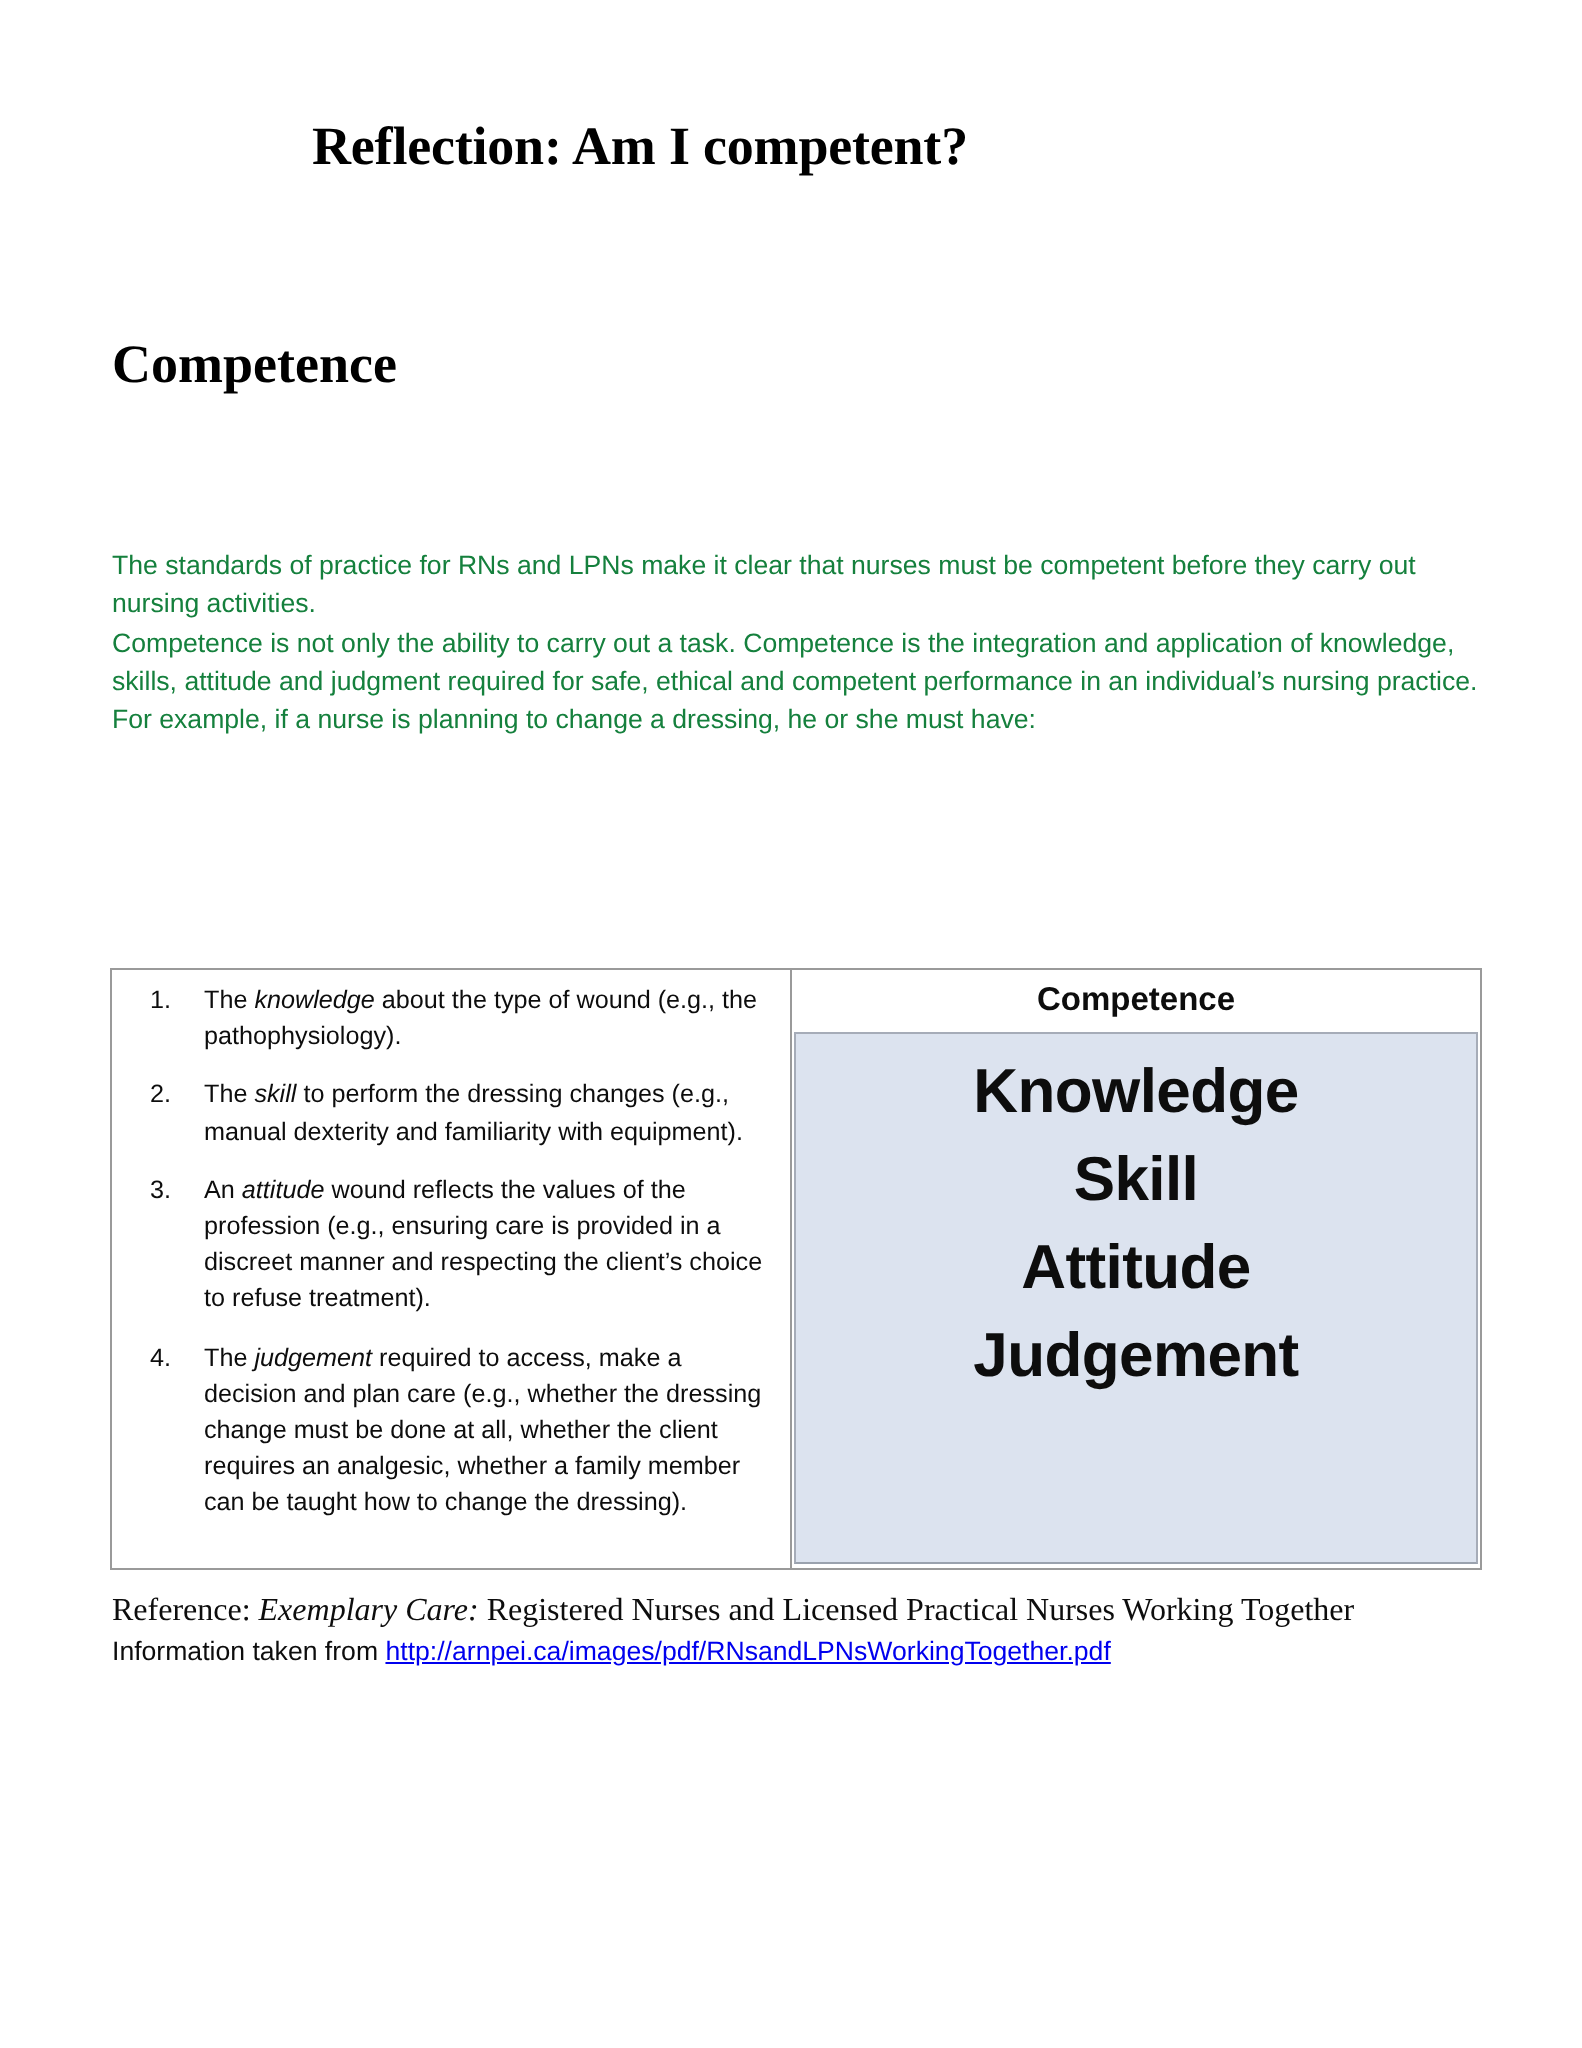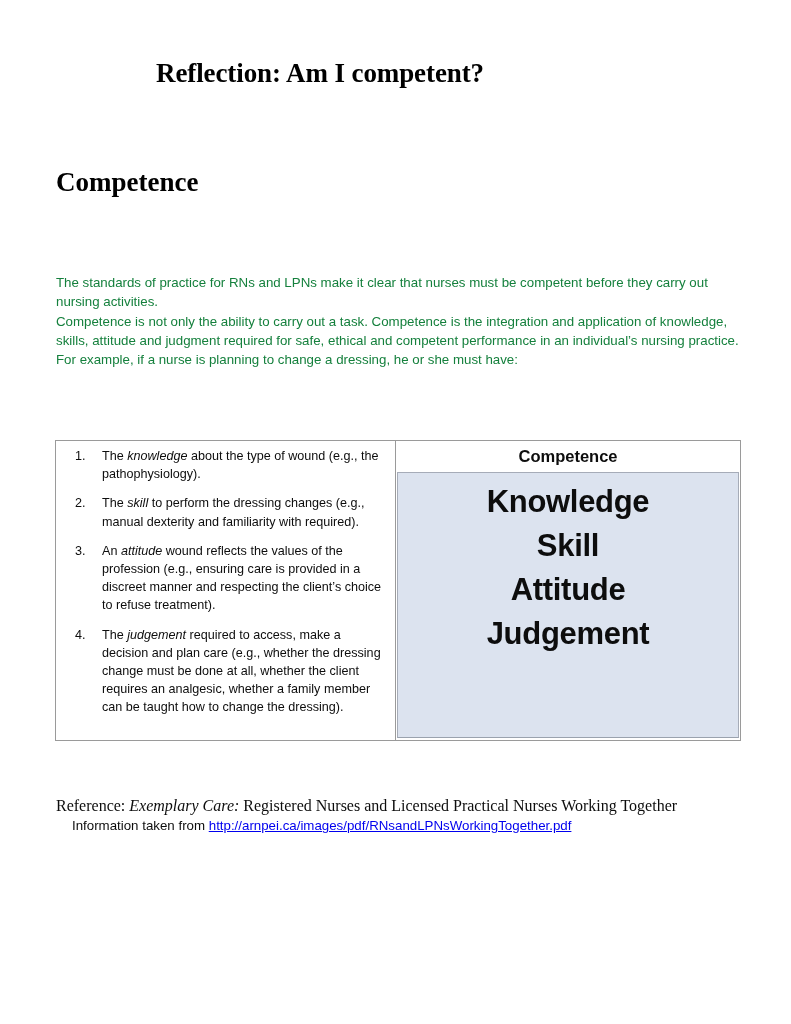--- a/index.html
+++ b/index.html
@@ -59,21 +59,21 @@
     font-size: 13.3px;
     line-height: 19.3px;
     color: #15803d;
   }
   .intro p { margin: 0; }
 
   
   .comp-table {
     position: absolute;
     left: 55px;
-    top: 440px;
+    top: 484px;
     width: 686px;
     height: 301px;
     border: 1px solid #9a9a9a;
     box-sizing: border-box;
     display: flex;
     background: #ffffff;
   }
   .cell-left {
     width: 340px;
     box-sizing: border-box;
@@ -165,21 +165,20 @@
     color: #0d0d0d;
     white-space: nowrap;
   }
   .ref-line1 i { font-style: italic; }
   .ref-line2 {
     font-family: "Liberation Sans", sans-serif;
     font-size: 13.3px;
     line-height: 20px;
     color: #0d0d0d;
     white-space: nowrap;
-    margin-left: 16px;
   }
   .ref-link {
     color: #0000ee;
     text-decoration: underline;
   }
 </style>
 </head>
 <body>
 
 <div class="page">
@@ -191,21 +190,21 @@
   <div class="intro">
     <p>The standards of practice for RNs and LPNs make it clear that nurses must be competent before they carry out nursing activities.</p>
     <p>Competence is not only the ability to carry out a task. Competence is the integration and application of knowledge, skills, attitude and judgment required for safe, ethical and competent performance in an individual’s nursing practice. For example, if a nurse is planning to change a dressing, he or she must have:</p>
   </div>
 
   <div class="comp-table">
 
     <div class="cell-left">
       <ol class="points" id="points-list">
           <li><span>The </span><i>knowledge</i><span> about the type of wound (e.g., the pathophysiology).</span></li>
-          <li><span>The </span><i>skill</i><span> to perform the dressing changes (e.g., manual dexterity and familiarity with required).</span></li>
+          <li><span>The </span><i>skill</i><span> to perform the dressing changes (e.g., manual dexterity and familiarity with equipment).</span></li>
           <li><span>An </span><i>attitude</i><span> wound reflects the values of the profession (e.g., ensuring care is provided in a discreet manner and respecting the client’s choice to refuse treatment).</span></li>
           <li><span>The </span><i>judgement</i><span> required to access, make a decision and plan care (e.g., whether the dressing change must be done at all, whether the client requires an analgesic, whether a family member can be taught how to change the dressing).</span></li>
         </ol>
     </div>
 
     <div class="cell-right">
       <div class="comp-header">Competence</div>
       <div class="comp-box" id="comp-box">
           <div class="word">Knowledge</div>
           <div class="word">Skill</div>

